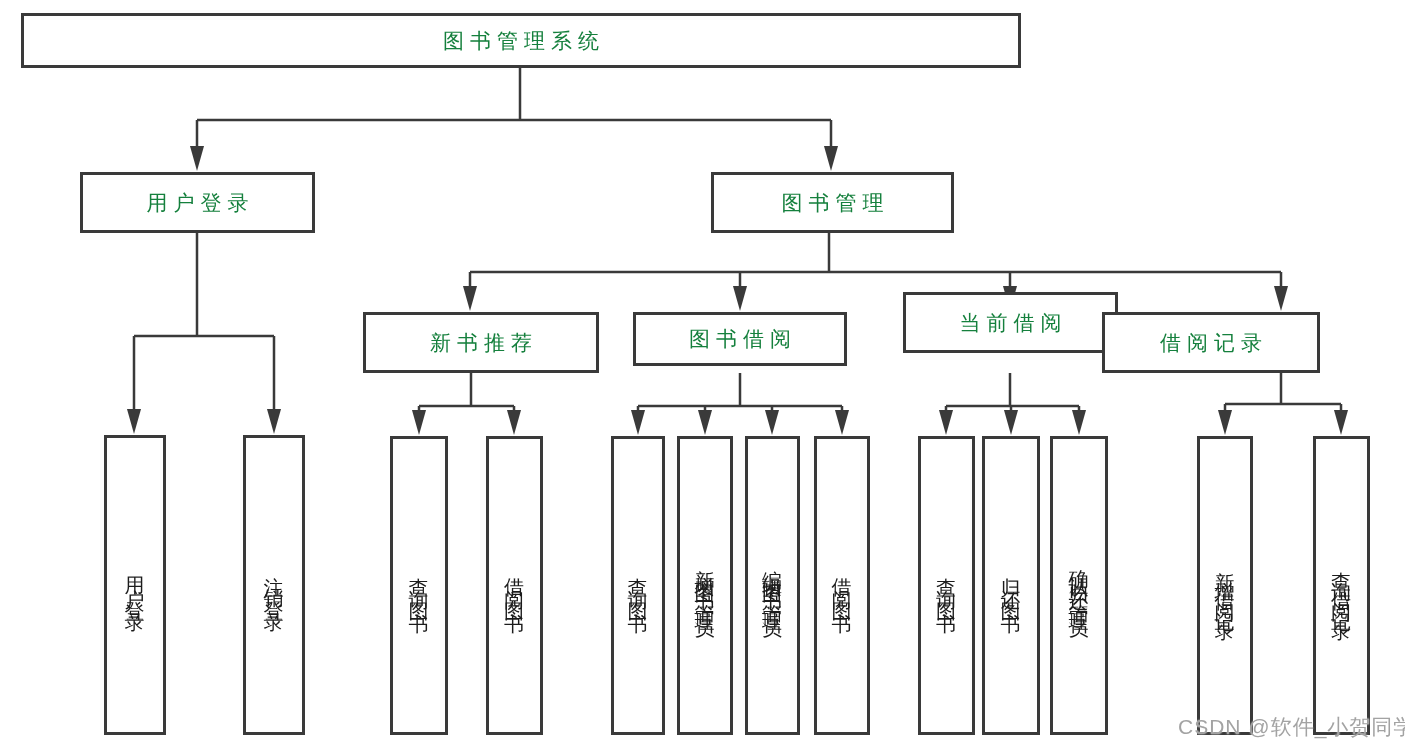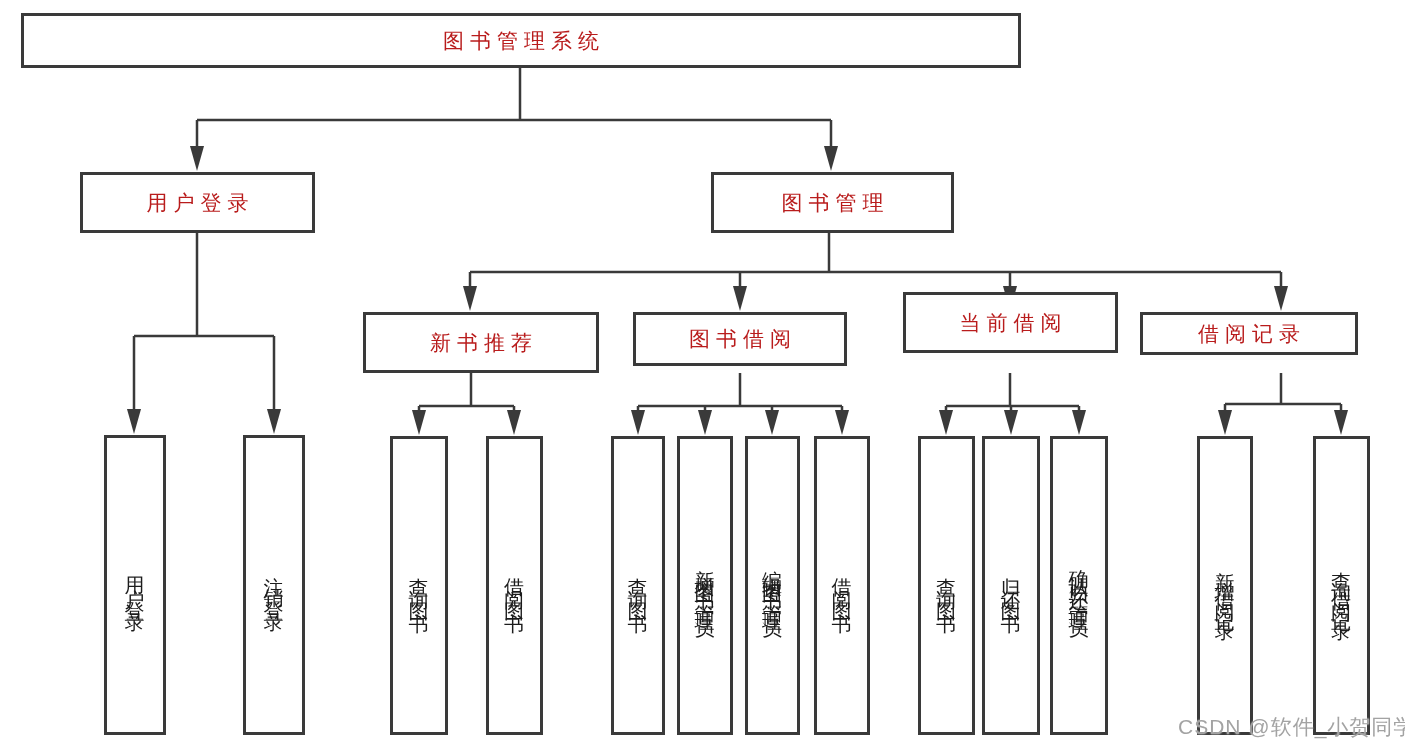--- a/index.html
+++ b/index.html
@@ -19,21 +19,21 @@
     background:#ffffff;
     border:3px solid #3a3a3a;
     box-sizing:border-box;
     display:flex;align-items:center;justify-content:center;
     z-index:1;
   }
   .hlabel{
     font-size:21px;
     letter-spacing:6px;
     text-indent:6px;
-    color:#b91c1c;
+    color:#15803d;
     white-space:nowrap;
   }
   .vlabel{
     writing-mode:vertical-rl;
     text-orientation:mixed;
     font-size:20px;
     color:#1c1c1c;
     letter-spacing:12px;
     line-height:1;
     white-space:nowrap;
@@ -128,21 +128,21 @@
 
   <div class="box" style="left:363px;top:312px;width:236px;height:61px">
     <span class="hlabel">新书推荐</span>
   </div>
   <div class="box" style="left:633px;top:312px;width:214px;height:54px">
     <span class="hlabel">图书借阅</span>
   </div>
   <div class="box" style="left:903px;top:292px;width:215px;height:61px">
     <span class="hlabel">当前借阅</span>
   </div>
-  <div class="box" style="left:1140px;top:312px;width:218px;height:43px">
+  <div class="box" style="left:1102px;top:312px;width:218px;height:61px">
     <span class="hlabel">借阅记录</span>
   </div>
 
   <div class="box" style="left:104px;top:435px;width:62px;height:300px">
     <span class="vlabel">用户登录</span>
   </div>
   <div class="box" style="left:243px;top:435px;width:62px;height:300px">
     <span class="vlabel">注销登录</span>
   </div>
 

